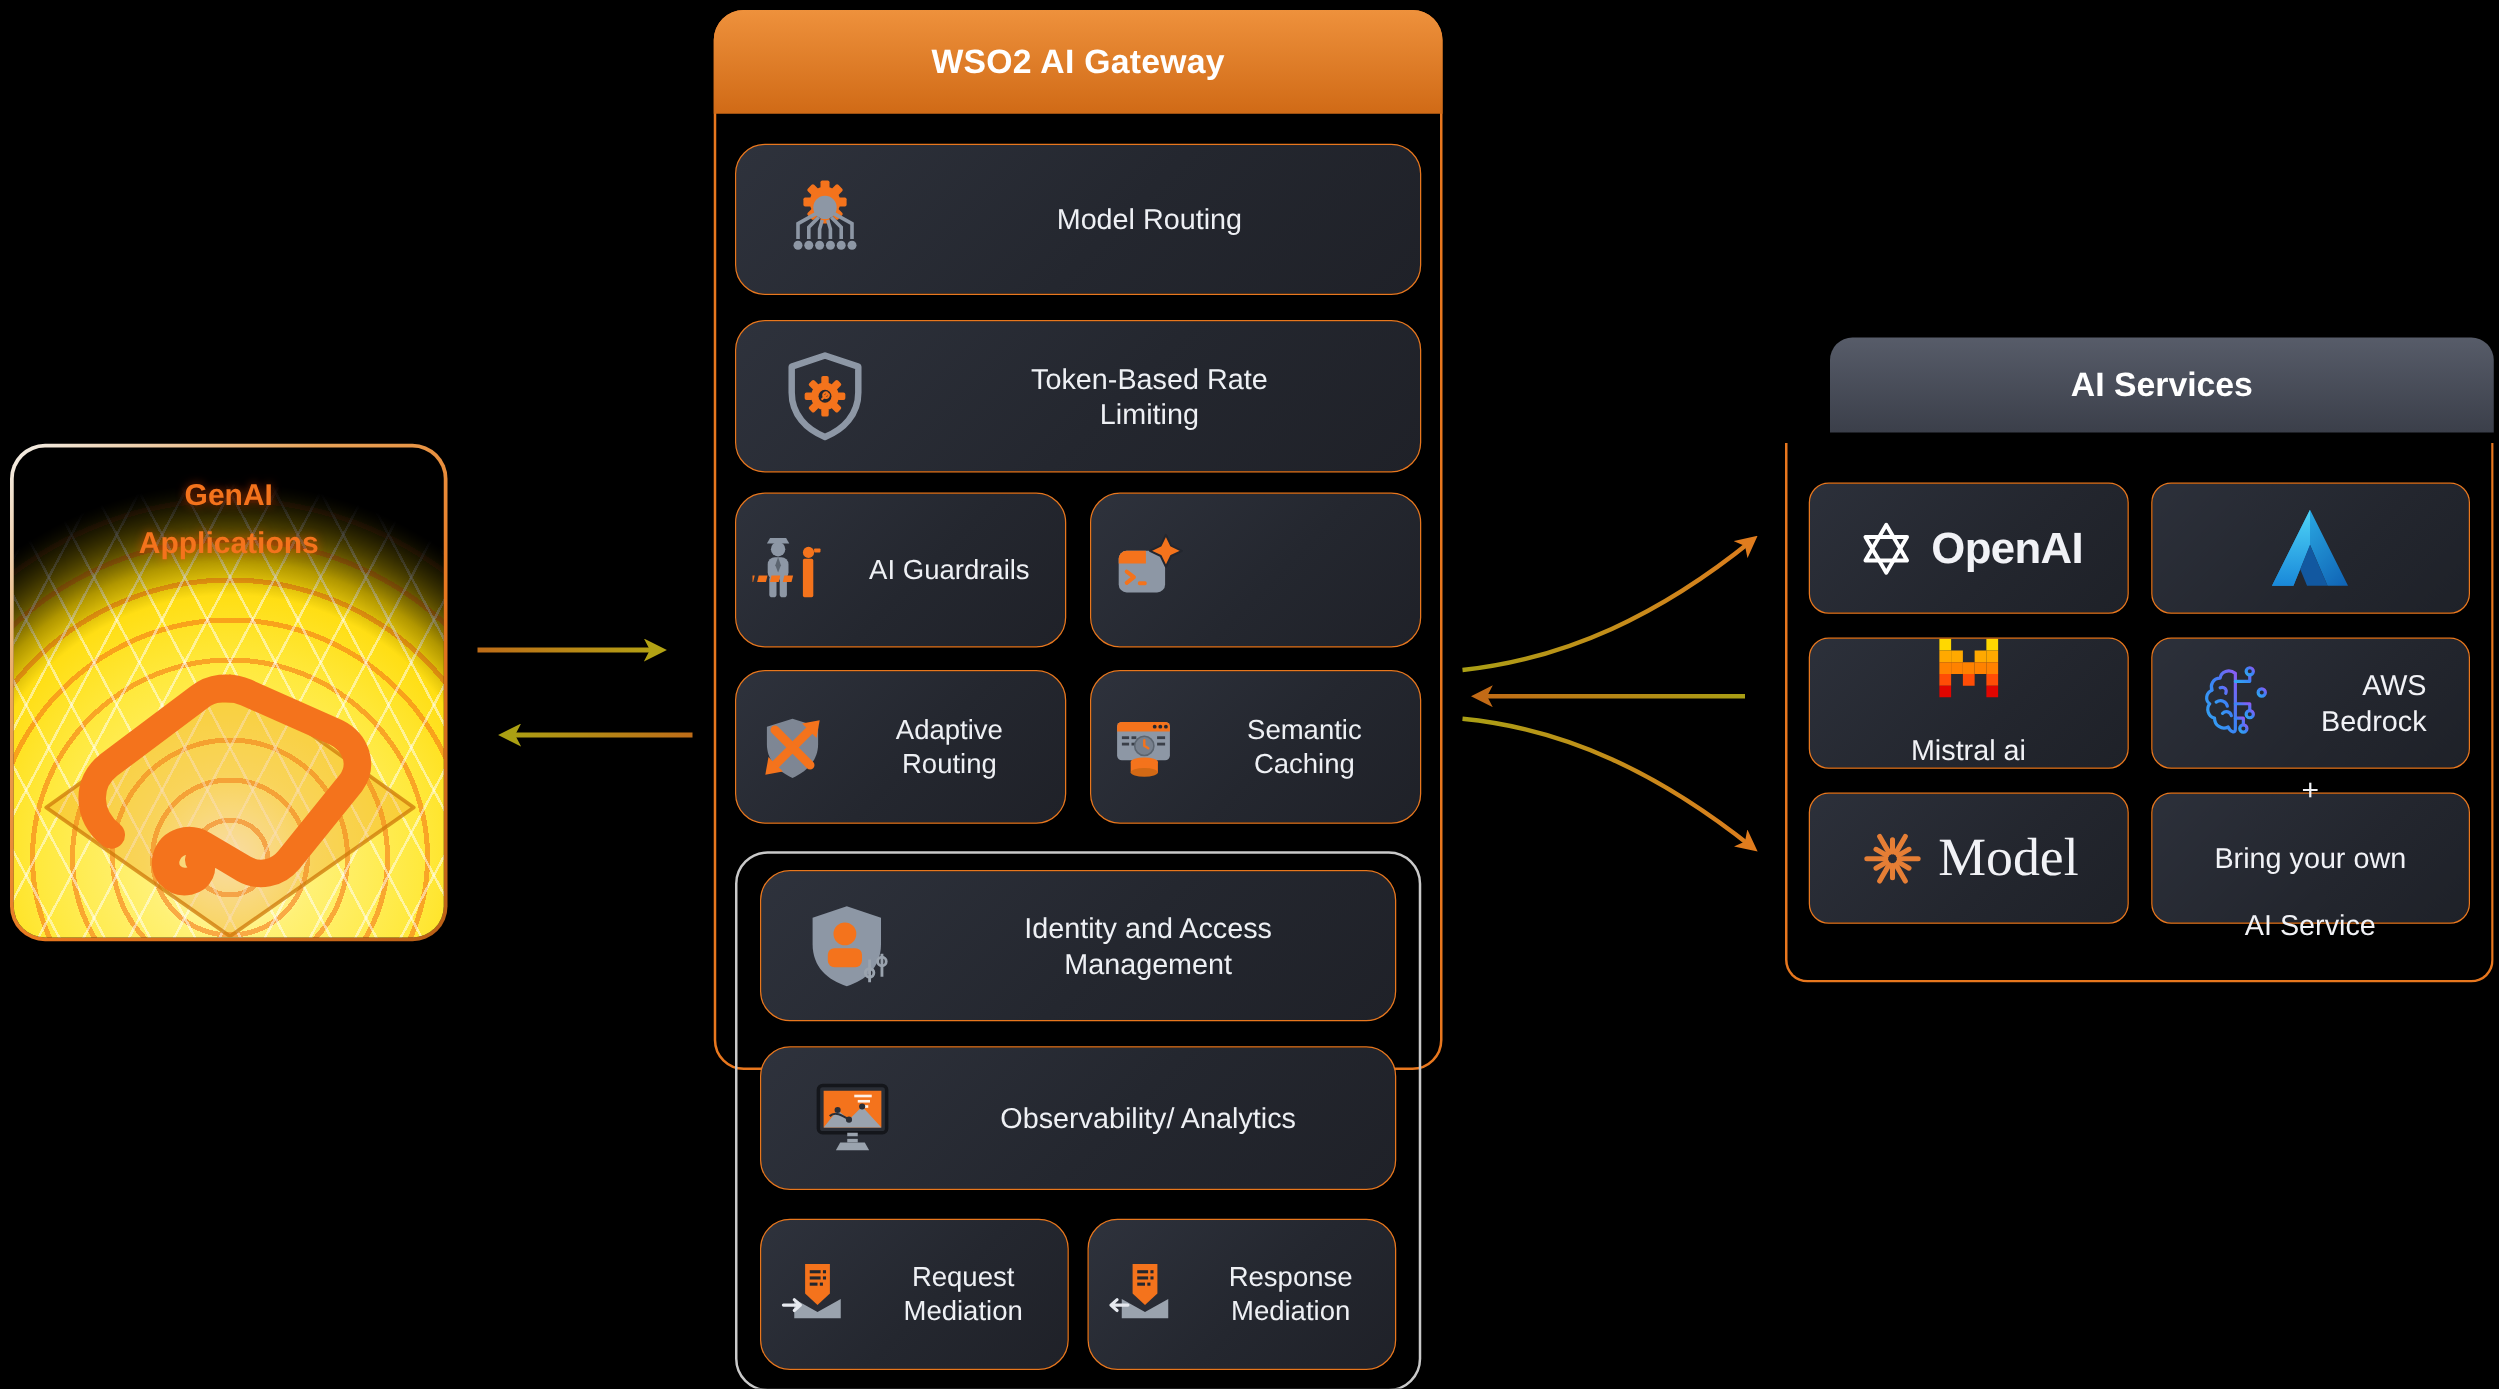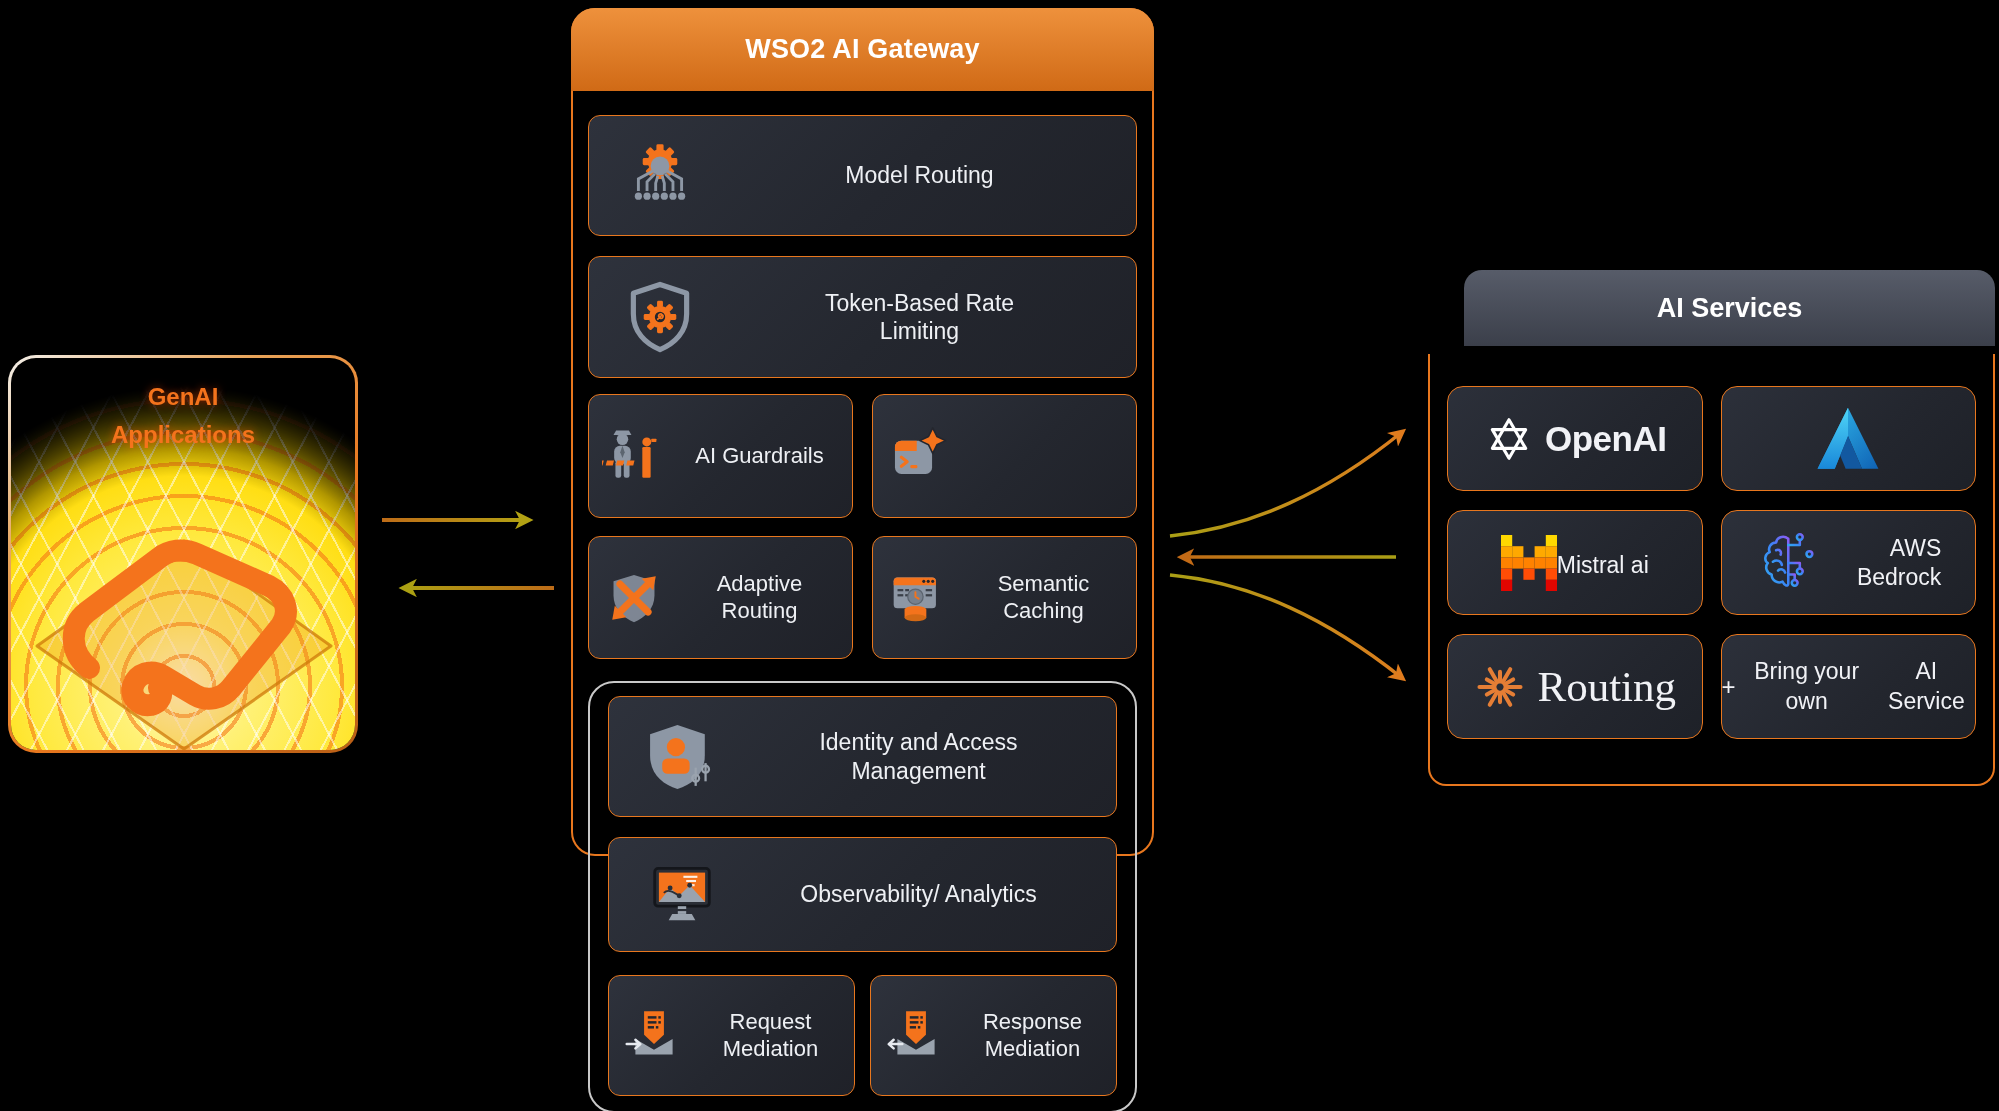--- a/index.html
+++ b/index.html
@@ -24,21 +24,21 @@
     font-weight:800;font-size:24px;line-height:38px;text-shadow:0 0 8px rgba(255,70,0,.55);}
 
   
   .gateway{left:571px;top:8px;width:583px;height:848px;background:#000;
            border:2px solid #E8771E;border-radius:24px;}
   .gw-header{position:absolute;left:-2px;top:-2px;right:-2px;height:83px;border-radius:24px 24px 0 0;
              background:linear-gradient(180deg,#EE913C 0%,#D06A16 100%);
              display:flex;align-items:center;justify-content:center;
              color:#fff;font-size:27px;font-weight:700;letter-spacing:.2px;}
   .gw-body{position:absolute;left:0;top:81px;right:0;bottom:0;padding:24px 15px 0;}
-  .feat{display:flex;align-items:center;border:1.5px solid #E8771E;border-radius:12px;
+  .feat{display:flex;align-items:center;border:1.5px solid #E8771E;border-radius:24px;
         background:linear-gradient(135deg,#2E323C 0%,#24272F 55%,#1F2128 100%);color:#EEF0F4;}
   .feat .f-icon{display:flex;justify-content:center;align-items:center;}
   .feat .f-label{flex:1;display:flex;justify-content:center;align-items:center;
                  text-align:center;font-weight:500;line-height:1.22;}
   .full{height:119px;}
   .full .f-icon{width:86px;margin-left:28px;}
   .full .f-label{font-size:23px;}
   .two{display:flex;gap:19px;}
   .half{flex:1;height:121px;}
   .half .f-icon{width:66px;margin-left:12px;}
@@ -53,21 +53,21 @@
               background:linear-gradient(180deg,#575C69 0%,#3B3F4A 100%);
               display:flex;align-items:center;justify-content:center;
               color:#fff;font-size:27px;font-weight:700;margin-left:36px;}
   .svc-body{position:absolute;left:0;top:84px;right:0;bottom:0;
             border:2px solid #E8771E;border-top:none;border-radius:0 0 18px 18px;
             padding:32px 17px 16px;}
   .svc-grid{display:grid;grid-template-columns:1fr 1fr;gap:19px 18px;grid-auto-rows:105px;}
   .card{border:1.5px solid #E8771E;border-radius:16px;
         background:linear-gradient(135deg,#2C303A 0%,#23262E 60%,#1E2128 100%);
         display:flex;align-items:center;justify-content:center;color:#F1F2F6;}
-  .card-col{flex-direction:row;}
+  .card-col{flex-direction:column;gap:24px;}
   .openai-text{font-size:35px;font-weight:600;margin-left:10px;letter-spacing:-.5px;}
   .mistral-text{font-size:23px;margin-top:5px;}
   .bedrock-text{font-size:23px;width:110px;text-align:right;line-height:1.25;margin-left:12px;}
   .claude-text{font-family:"Liberation Serif","DejaVu Serif",serif;font-size:43px;margin-left:10px;}
   .byo{font-size:23px;line-height:1.3;text-align:center;}
   .byo .plus{font-size:24px;}
 
   svg{display:block;}
 </style>
 </head>
@@ -474,21 +474,21 @@
                 <path d="M45 58.7 L31 83"></path>
                 <path d="M41.3 55 L25.6 64"></path>
               <path d="M40 50 L12 50"></path>
                 <path d="M41.3 45 L25.6 36"></path>
                 <path d="M45 41.3 L31 17"></path>
               <path d="M50 40 L50 22"></path>
                 <path d="M55 41.3 L69 17"></path>
                 <path d="M58.7 45 L74.4 36"></path>
             </g>
           </svg>
-          <span class="claude-text">Routing</span>
+          <span class="claude-text">Model</span>
         </div>
 
         <div class="card card-col byo">
           <div class="plus">+</div>
           <div>Bring your own</div>
           <div>AI Service</div>
         </div>
 
       </div>
     </div>

